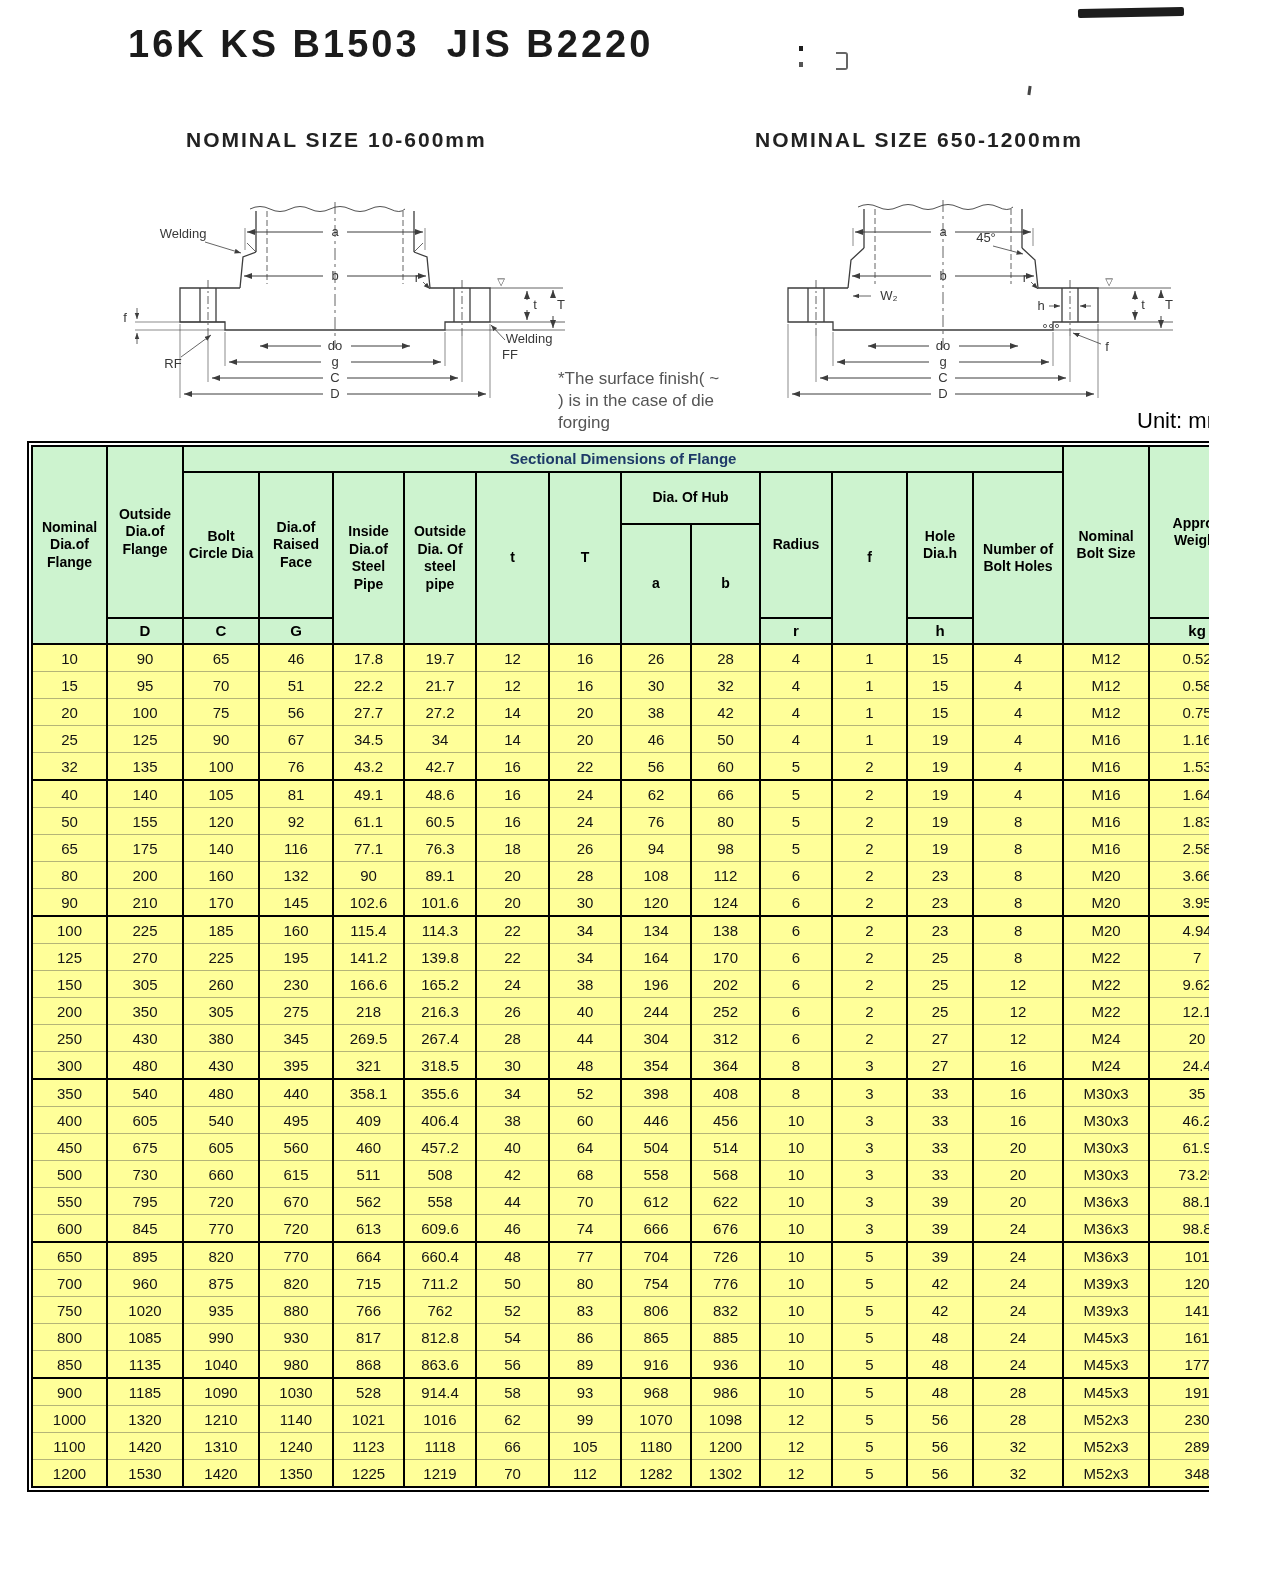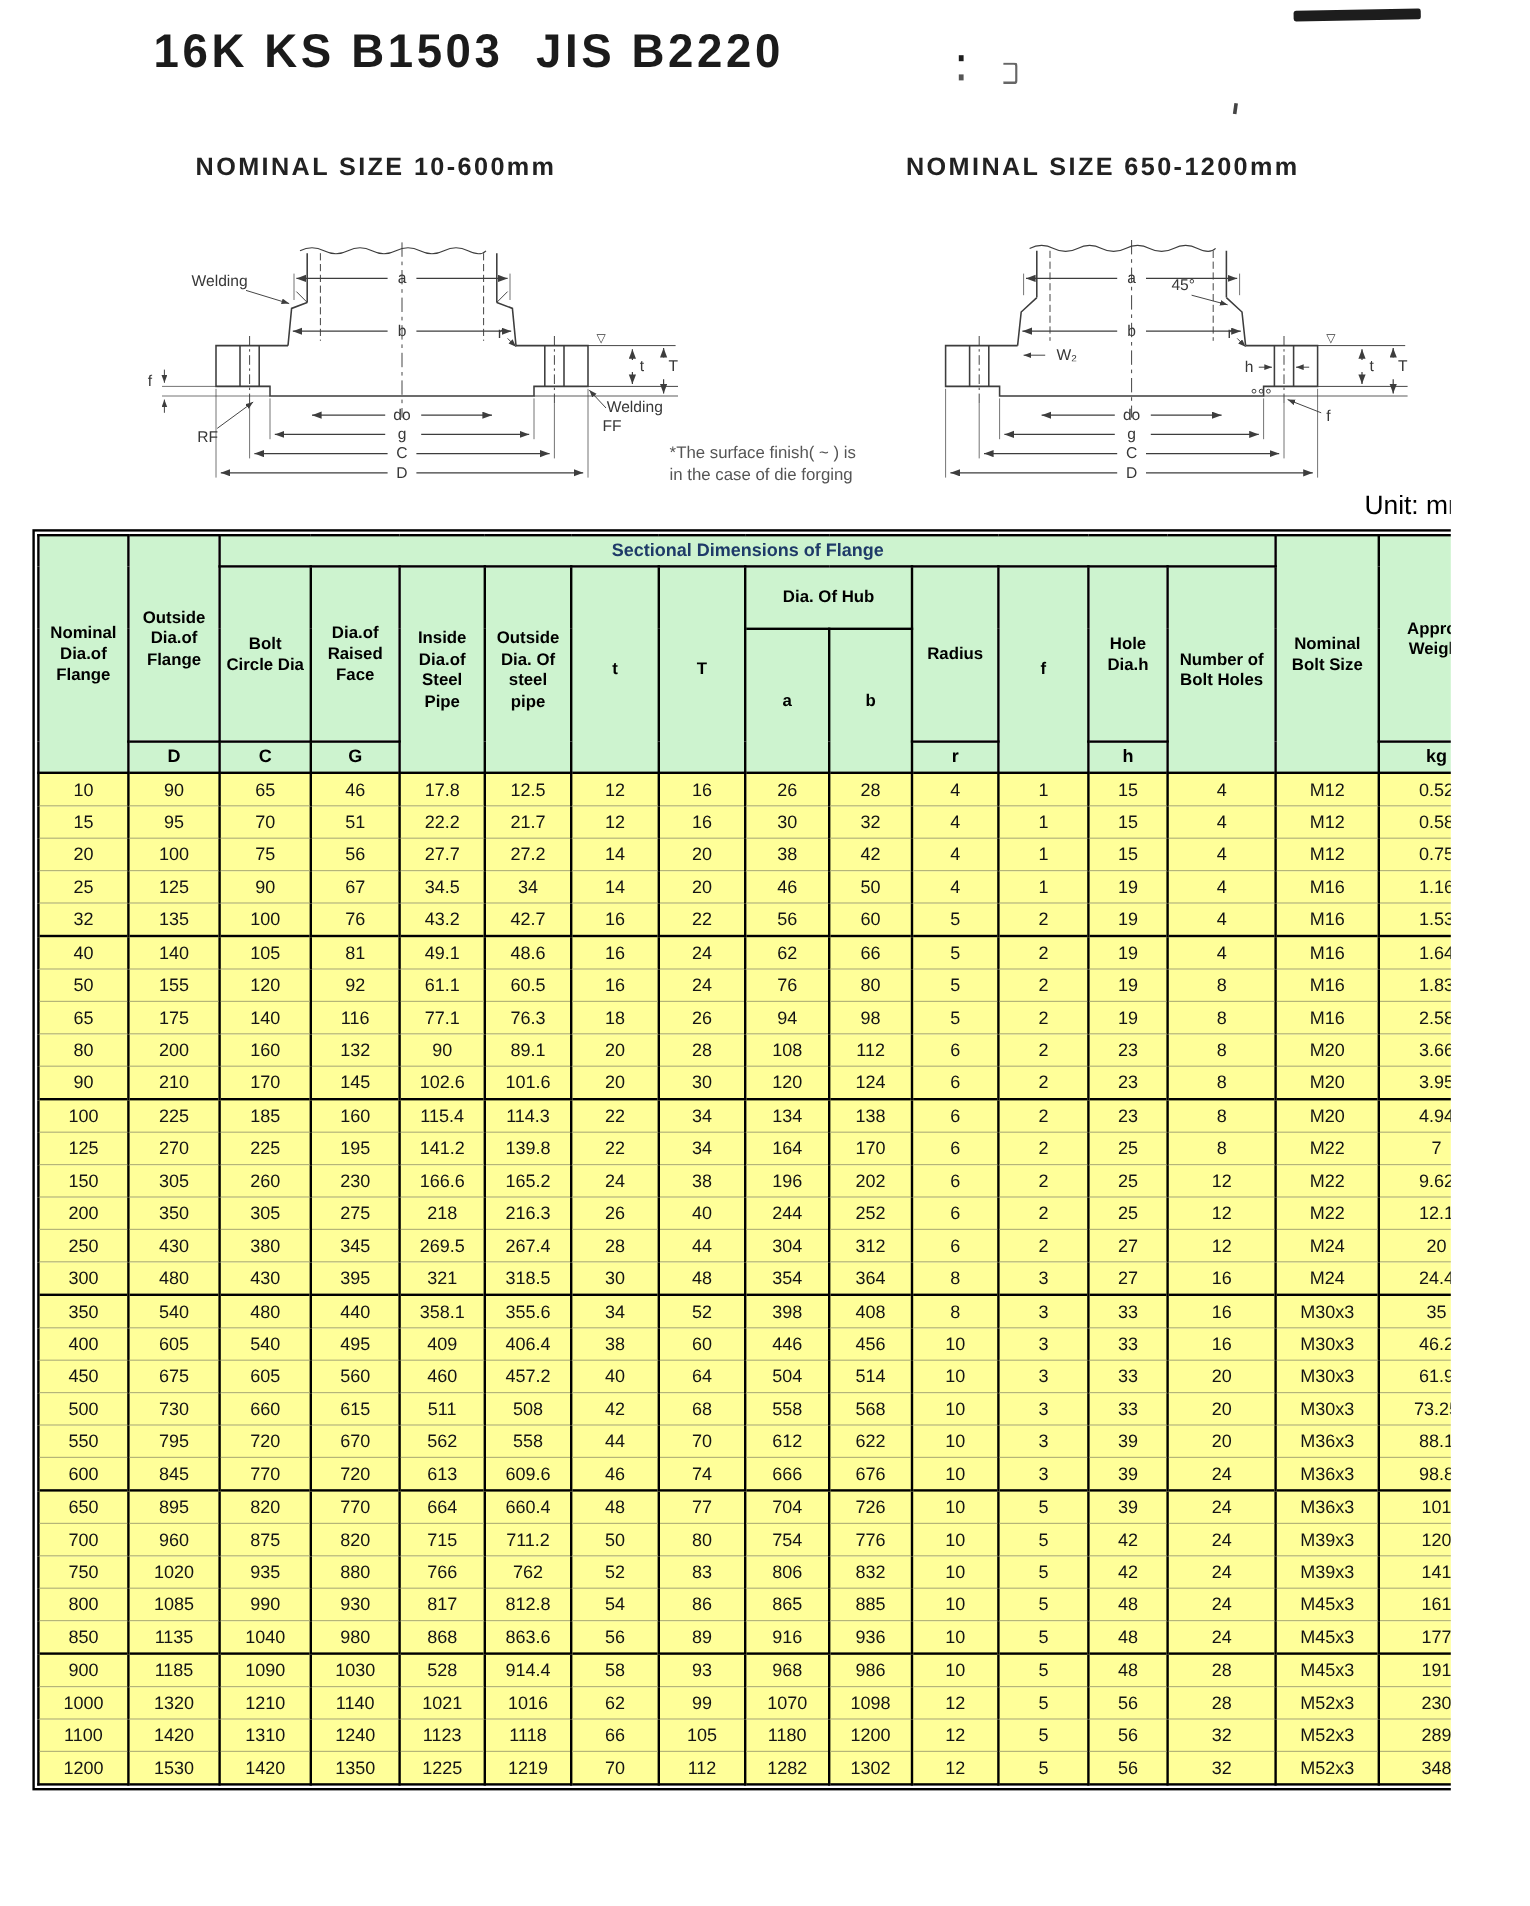--- a/index.html
+++ b/index.html
@@ -4,35 +4,35 @@
 <style>
   html,body{margin:0;padding:0;background:#ffffff;}
   .page{position:relative;width:1209px;height:1588px;background:#ffffff;
         font-family:"Liberation Sans",sans-serif;overflow:hidden;}
 
   
   .doc-title{position:absolute;left:128px;top:22px;font-size:38px;font-weight:bold;
              letter-spacing:3px;color:#1b1b1b;white-space:pre;transform:scaleY(1.04);}
   .subtitle{position:absolute;top:128px;font-size:21px;font-weight:bold;
             letter-spacing:2px;color:#222;white-space:pre;}
-  .subtitle.left{left:163px;}
+  .subtitle.left{left:186px;}
   .subtitle.right{left:755px;}
   .scan-mark{position:absolute;background:#1d1d1d;}
   .mark-streak{left:1078px;top:8px;width:106px;height:9px;transform:rotate(-1deg);border-radius:2px;}
   .mark-dot1{left:799px;top:46px;width:4px;height:5px;}
   .mark-dot2{left:799px;top:62px;width:4px;height:5px;background:#555;}
   .mark-squig{left:836px;top:52px;width:10px;height:14px;background:none;border:2px solid #666;border-left:none;border-radius:0 3px 3px 0;}
   .mark-tick{left:1028px;top:86px;width:3px;height:9px;background:#444;transform:rotate(8deg);}
 
   .drawing{position:absolute;}
   .drawing.left{left:95px;top:196px;}
   .drawing.right{left:703px;top:196px;}
   svg text{font-family:"Liberation Sans",sans-serif;fill:#383838;}
 
-  .finish-note{position:absolute;left:558px;top:368px;width:165px;font-size:14px;
+  .finish-note{position:absolute;left:558px;top:368px;width:165px;font-size:17px;
                line-height:1.3;color:#555;}
   .unit-label{position:absolute;left:1060px;top:408px;width:165px;text-align:right;
               font-size:22px;font-weight:normal;color:#000;}
 
   
   .table-wrap{position:absolute;left:27px;top:441px;border:2px solid #000;
               padding:2px;background:#fff;}
   table.flange{border-collapse:collapse;table-layout:fixed;width:1213px;border:2px solid #000;}
   .flange th{background:#cdf3cf;font-weight:bold;font-size:14px;color:#000;
              text-align:center;vertical-align:middle;border:2px solid #000;
@@ -290,21 +290,21 @@
           <th class="letter">kg</th>
         </tr>
       </thead>
       <tbody>
           <tr class="group-first">
             <td>10</td>
             <td>90</td>
             <td>65</td>
             <td>46</td>
             <td>17.8</td>
-            <td>12.5</td>
+            <td>19.7</td>
             <td>12</td>
             <td>16</td>
             <td>26</td>
             <td>28</td>
             <td>4</td>
             <td>1</td>
             <td>15</td>
             <td>4</td>
             <td>M12</td>
             <td>0.52</td>

